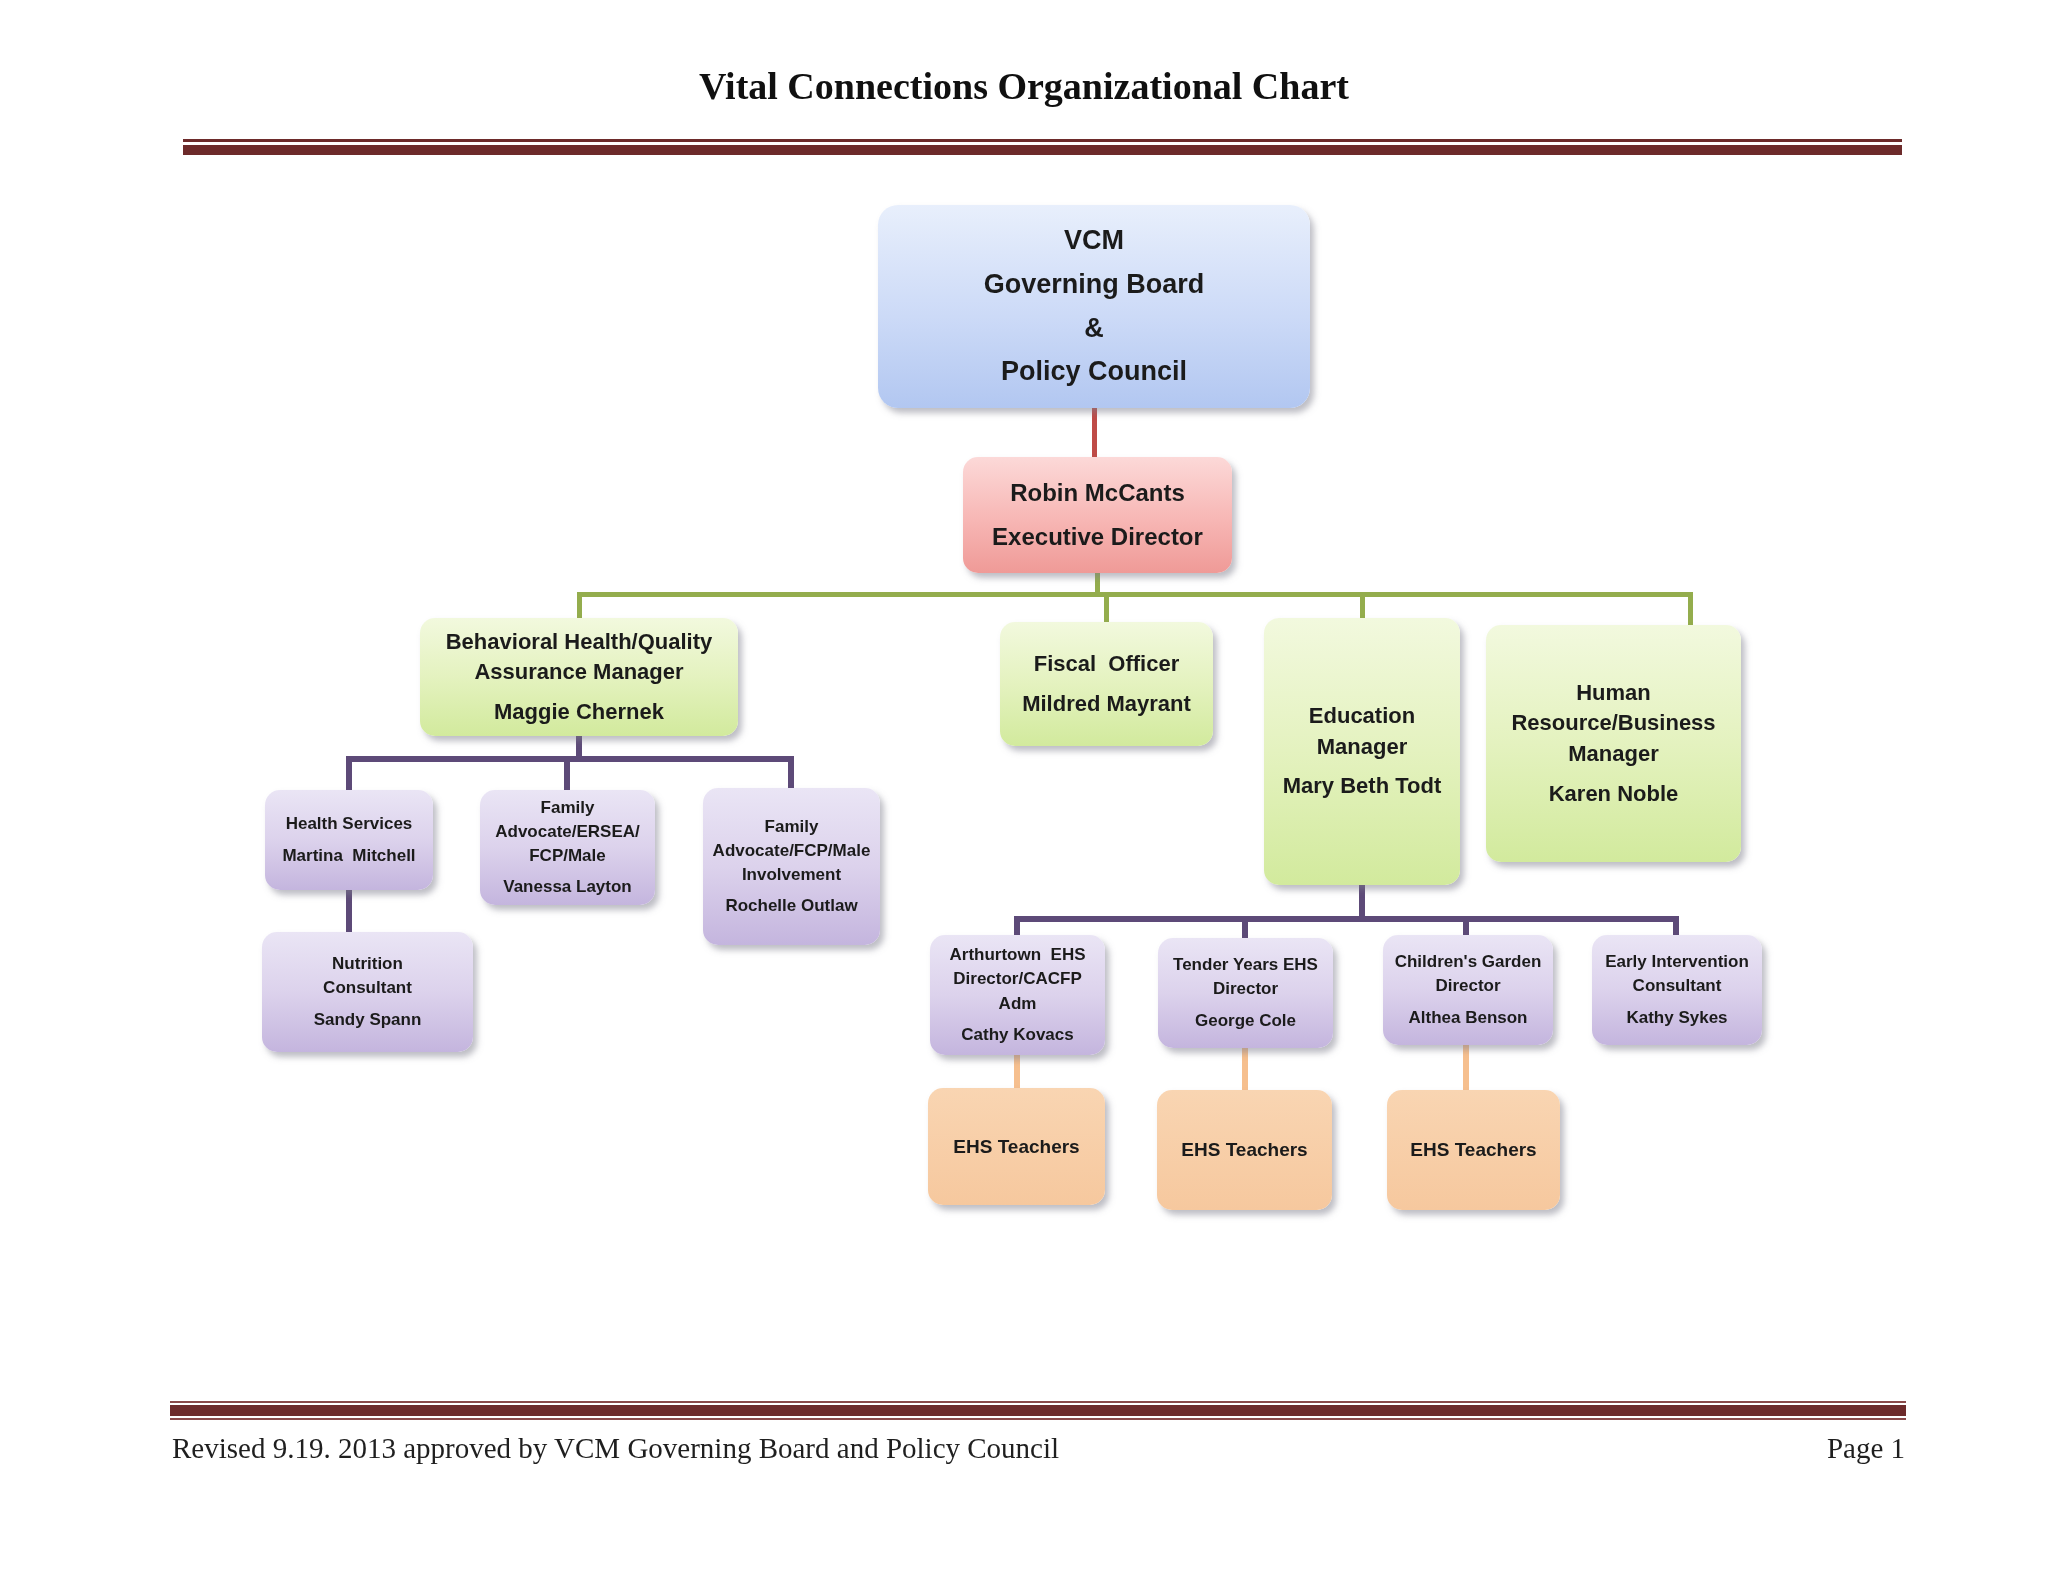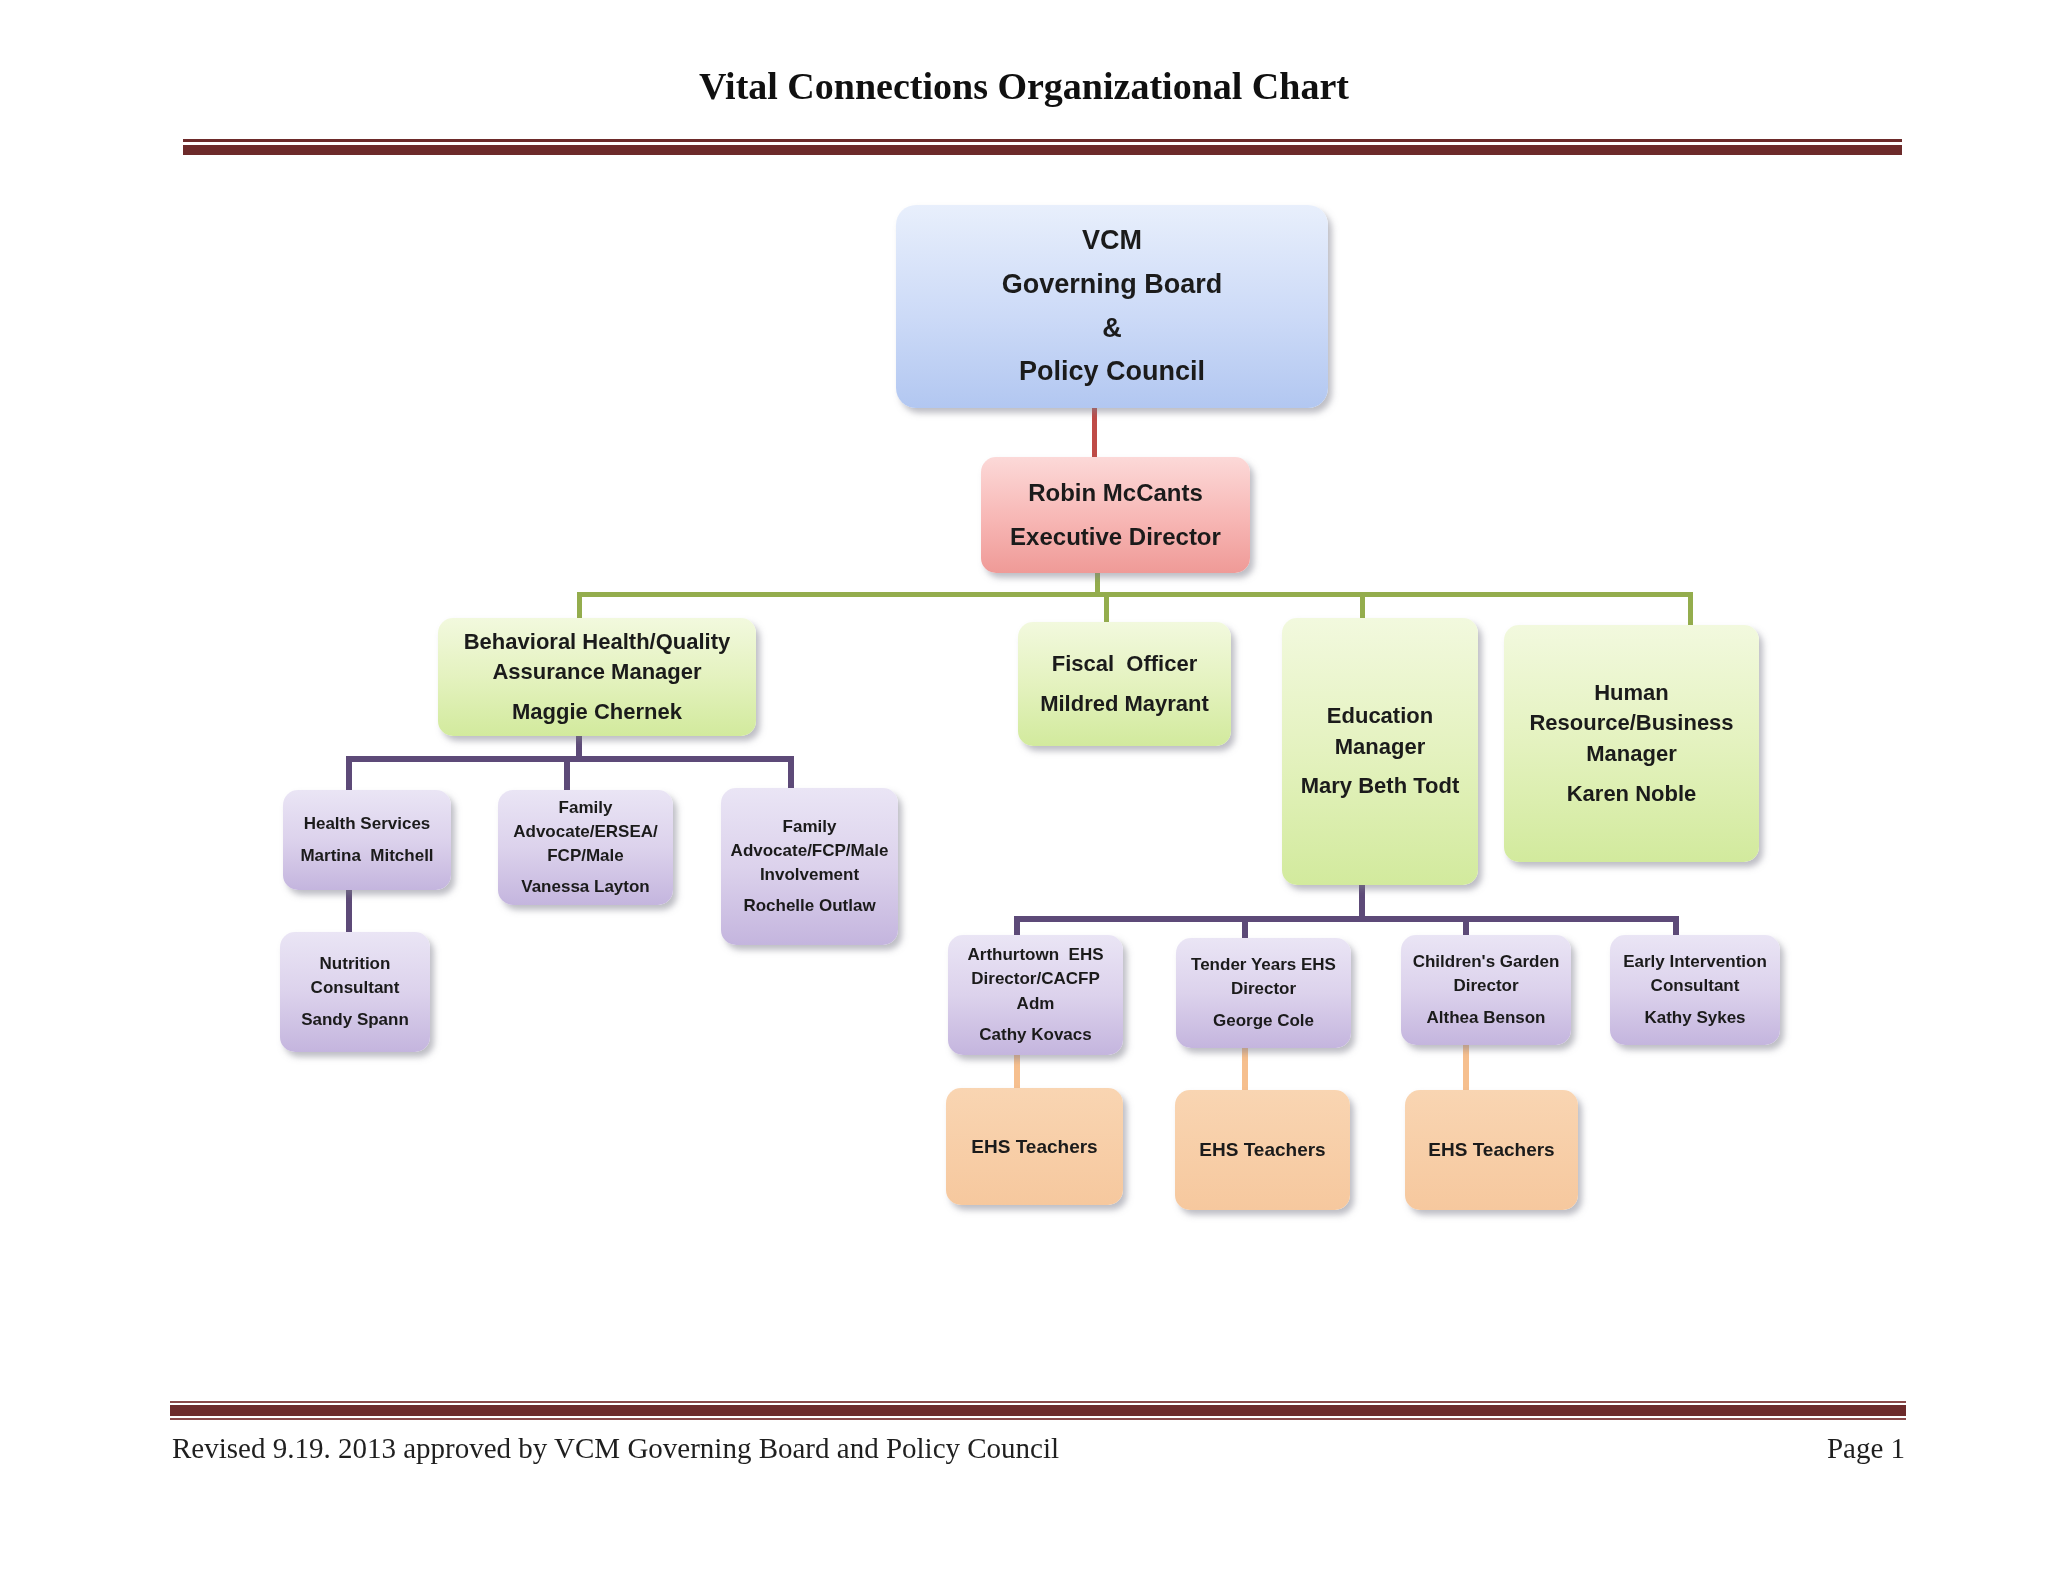--- a/index.html
+++ b/index.html
@@ -16,21 +16,21 @@
   .frule .thin{height:2px;background:#8a4a4a;}
   .frule .gap{height:2px;}
   .frule .thick{height:11px;background:#6d2b2b;}
   .footer-left{position:absolute;left:172px;top:1432px;font-family:"Liberation Serif",serif;
                font-size:29px;color:#1f1f1f;text-align:right;}
   .footer-right{position:absolute;right:143px;top:1432px;font-family:"Liberation Serif",serif;
                 font-size:29px;color:#1f1f1f;}
   
   .node{position:absolute;z-index:2;display:flex;flex-direction:column;justify-content:center;
         align-items:center;text-align:center;font-weight:bold;color:#1b1b1b;
-        border-radius:15px;box-shadow:4px 5px 6px rgba(125,125,140,.5);padding:4px 6px;box-sizing:border-box;margin-left:18px;}
+        border-radius:15px;box-shadow:4px 5px 6px rgba(125,125,140,.5);padding:4px 6px;box-sizing:border-box;}
   .node .ln{margin:1px 0;white-space:nowrap;}
   .node .nm{margin-top:10px;}
   .blue  {background:linear-gradient(to bottom,#e8effc 0%,#ccdaf7 55%,#b2c7f1 100%);border-radius:20px;}
   .pink  {background:linear-gradient(to bottom,#fcd9d8 0%,#f7b6b4 55%,#ef9a97 100%);}
   .green {background:linear-gradient(to bottom,#f2f9de 0%,#e4f2bf 50%,#d2ea9d 100%);}
   .purple{background:linear-gradient(to bottom,#eae5f5 0%,#dcd2ec 50%,#c4b5de 100%);}
   .orange{background:linear-gradient(to bottom,#f9d5b2 0%,#f6c89e 100%);text-align:right;}
   .fs-board{font-size:27px;line-height:1.55;}
   .fs-exec{font-size:24px;line-height:1.35;} .fs-exec .ln{margin:6px 0;}
   .fs-l2{font-size:22px;line-height:1.3;}
@@ -129,21 +129,21 @@
     <div class="ln nm">Vanessa Layton</div>
   </div>
 
   <div class="node purple fs-l3" style="left:703px;top:788px;width:177px;height:157px">
     <div class="ln">Family</div>
     <div class="ln">Advocate/FCP/Male</div>
     <div class="ln">Involvement</div>
     <div class="ln nm">Rochelle Outlaw</div>
   </div>
 
-  <div class="node purple fs-l3" style="left:262px;top:932px;width:150px;height:120px">
+  <div class="node purple fs-l3" style="left:262px;top:932px;width:211px;height:120px">
     <div class="ln">Nutrition</div>
     <div class="ln">Consultant</div>
     <div class="ln nm">Sandy Spann</div>
   </div>
 
   <div class="node purple fs-l3" style="left:930px;top:935px;width:175px;height:120px">
     <div class="ln">Arthurtown&nbsp; EHS</div>
     <div class="ln">Director/CACFP</div>
     <div class="ln">Adm</div>
     <div class="ln nm">Cathy Kovacs</div>

